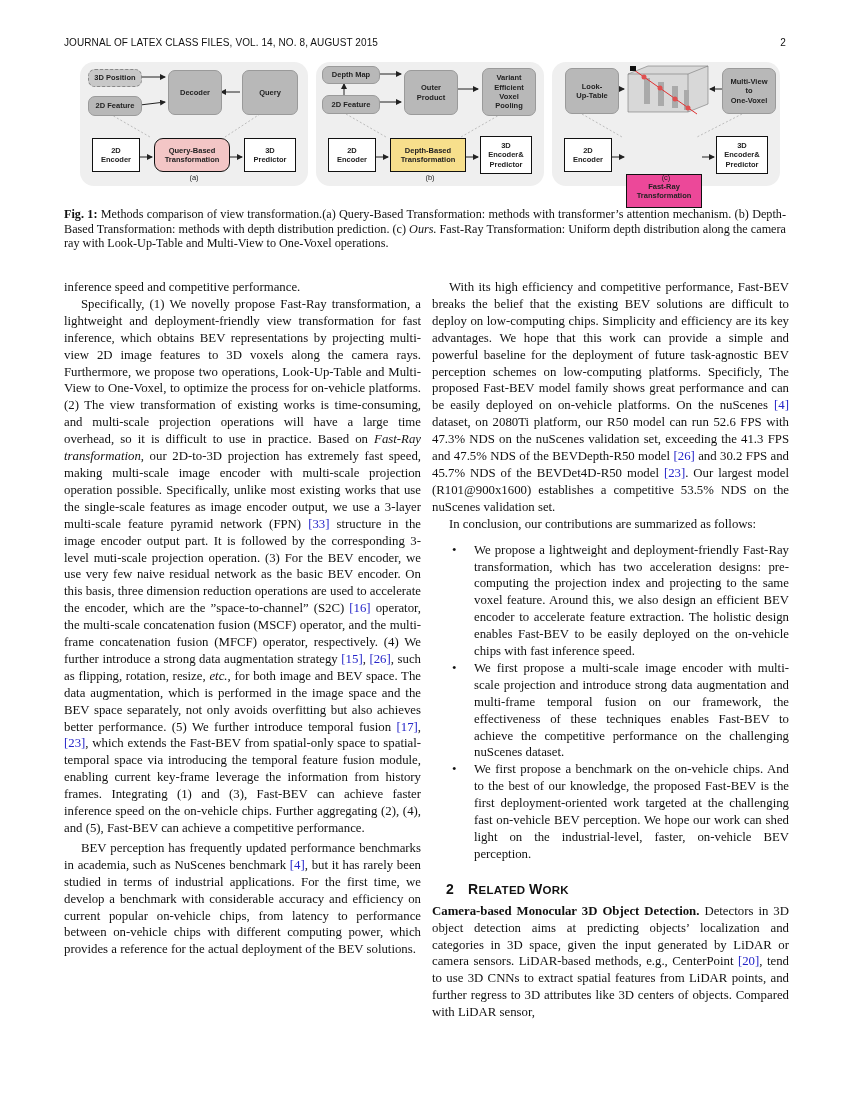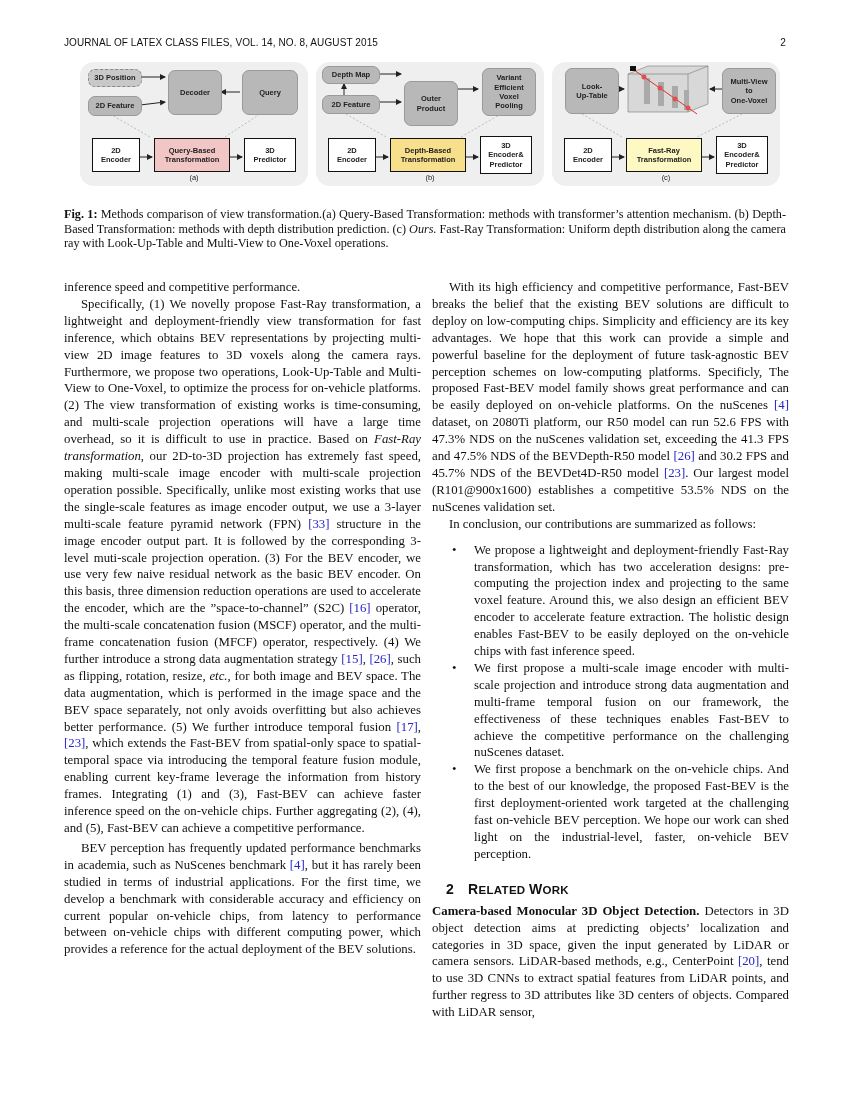--- a/index.html
+++ b/index.html
@@ -3,23 +3,23 @@
 <meta charset="utf-8">
 <style>
   html, body { margin:0; padding:0; background:#ffffff; }
   body { width:850px; height:1100px; position:relative; overflow:hidden; font-family:"Liberation Serif","DejaVu Serif",serif; color:#111; }
   .header { position:absolute; top:37px; left:64px; right:64px; font-family:"Liberation Sans",sans-serif; font-size:10px; letter-spacing:0.1px; display:flex; justify-content:space-between; }
   .figure { position:absolute; top:62px; left:80px; width:700px; height:124px; display:flex; gap:8px; }
   .panel { flex:1; background:#efefef; border-radius:14px; position:relative; font-family:"Liberation Sans",sans-serif; font-weight:bold; font-size:7.5px; color:#222; }
   .gbox { position:absolute; background:#b8b8b8; border:1px solid #9a9a9a; border-radius:7px; display:flex; align-items:center; justify-content:center; text-align:center; line-height:1.25; }
   .gbox.dash { border:1px dashed #888; background:#c8c8c8; }
   .wbox { position:absolute; background:#fff; border:1.5px solid #111; display:flex; align-items:center; justify-content:center; text-align:center; line-height:1.25; }
-  .hl-red { background:#f3c6c6; }
+  .hl-red { background:#f3c6c6;border-radius:9px; }
   .hl-yellow { background:#f7df8c; }
-  .hl-green { background:#fef9c3; }
+  .hl-green { background:#ec4899;margin-top:36px; }
   .plabel { position:absolute; bottom:4px; left:0; right:0; text-align:center; font-weight:normal; font-size:7.5px; }
   svg.arrows { position:absolute; left:0; top:0; width:100%; height:100%; pointer-events:none; }
   .caption { position:absolute; top:207px; left:64px; width:722px; font-size:12.2px; line-height:14.5px; text-align:justify; }
   .col { position:absolute; top:279px; width:357px; font-size:12.8px; line-height:16.9px; text-align:justify; hyphens:manual; }
   .col.left { left:64px; }
   .col.right { left:432px; }
   .col p { margin:0; text-indent:0; }
   .col p.ind { text-indent:17px; }
   .cite { color:#2323c8; }
   ul.contrib { margin:9px 0 0 0; padding:0 0 0 42px; list-style:none; }
@@ -73,21 +73,21 @@
       <line x1="62" y1="40" x2="85" y2="40" stroke="#222" stroke-width="1" marker-end="url(#ah)"></line>
       <line x1="28" y1="33" x2="28" y2="22" stroke="#222" stroke-width="1" marker-end="url(#ah)"></line>
       <line x1="140" y1="27" x2="162" y2="27" stroke="#222" stroke-width="1" marker-end="url(#ah)"></line>
       <line x1="30" y1="52" x2="70" y2="75" stroke="#999" stroke-width="0.6" stroke-dasharray="2,2"></line>
       <line x1="185" y1="52" x2="145" y2="75" stroke="#999" stroke-width="0.6" stroke-dasharray="2,2"></line>
       <line x1="60" y1="95" x2="72" y2="95" stroke="#222" stroke-width="1" marker-end="url(#ah)"></line>
       <line x1="150" y1="95" x2="162" y2="95" stroke="#222" stroke-width="1" marker-end="url(#ah)"></line>
     </svg>
     <div class="gbox" style="left:6px;top:4px;width:56px;height:16px;">Depth Map</div>
     <div class="gbox" style="left:6px;top:33px;width:56px;height:17px;">2D Feature</div>
-    <div class="gbox" style="left:88px;top:8px;width:52px;height:43px;white-space:pre-line;margin-top:11px;">Outer
+    <div class="gbox" style="left:88px;top:8px;width:52px;height:43px;white-space:pre-line;">Outer
 Product</div>
     <div class="gbox" style="left:166px;top:6px;width:52px;height:46px;white-space:pre-line;">Variant
 Efficient
 Voxel
 Pooling</div>
     <div class="wbox" style="left:12px;top:76px;width:46px;height:32px;white-space:pre-line;">2D
 Encoder</div>
     <div class="wbox hl-yellow" style="left:74px;top:76px;width:74px;height:32px;white-space:pre-line;">Depth-Based
 Transformation</div>
     <div class="wbox" style="left:164px;top:74px;width:50px;height:36px;white-space:pre-line;">3D

